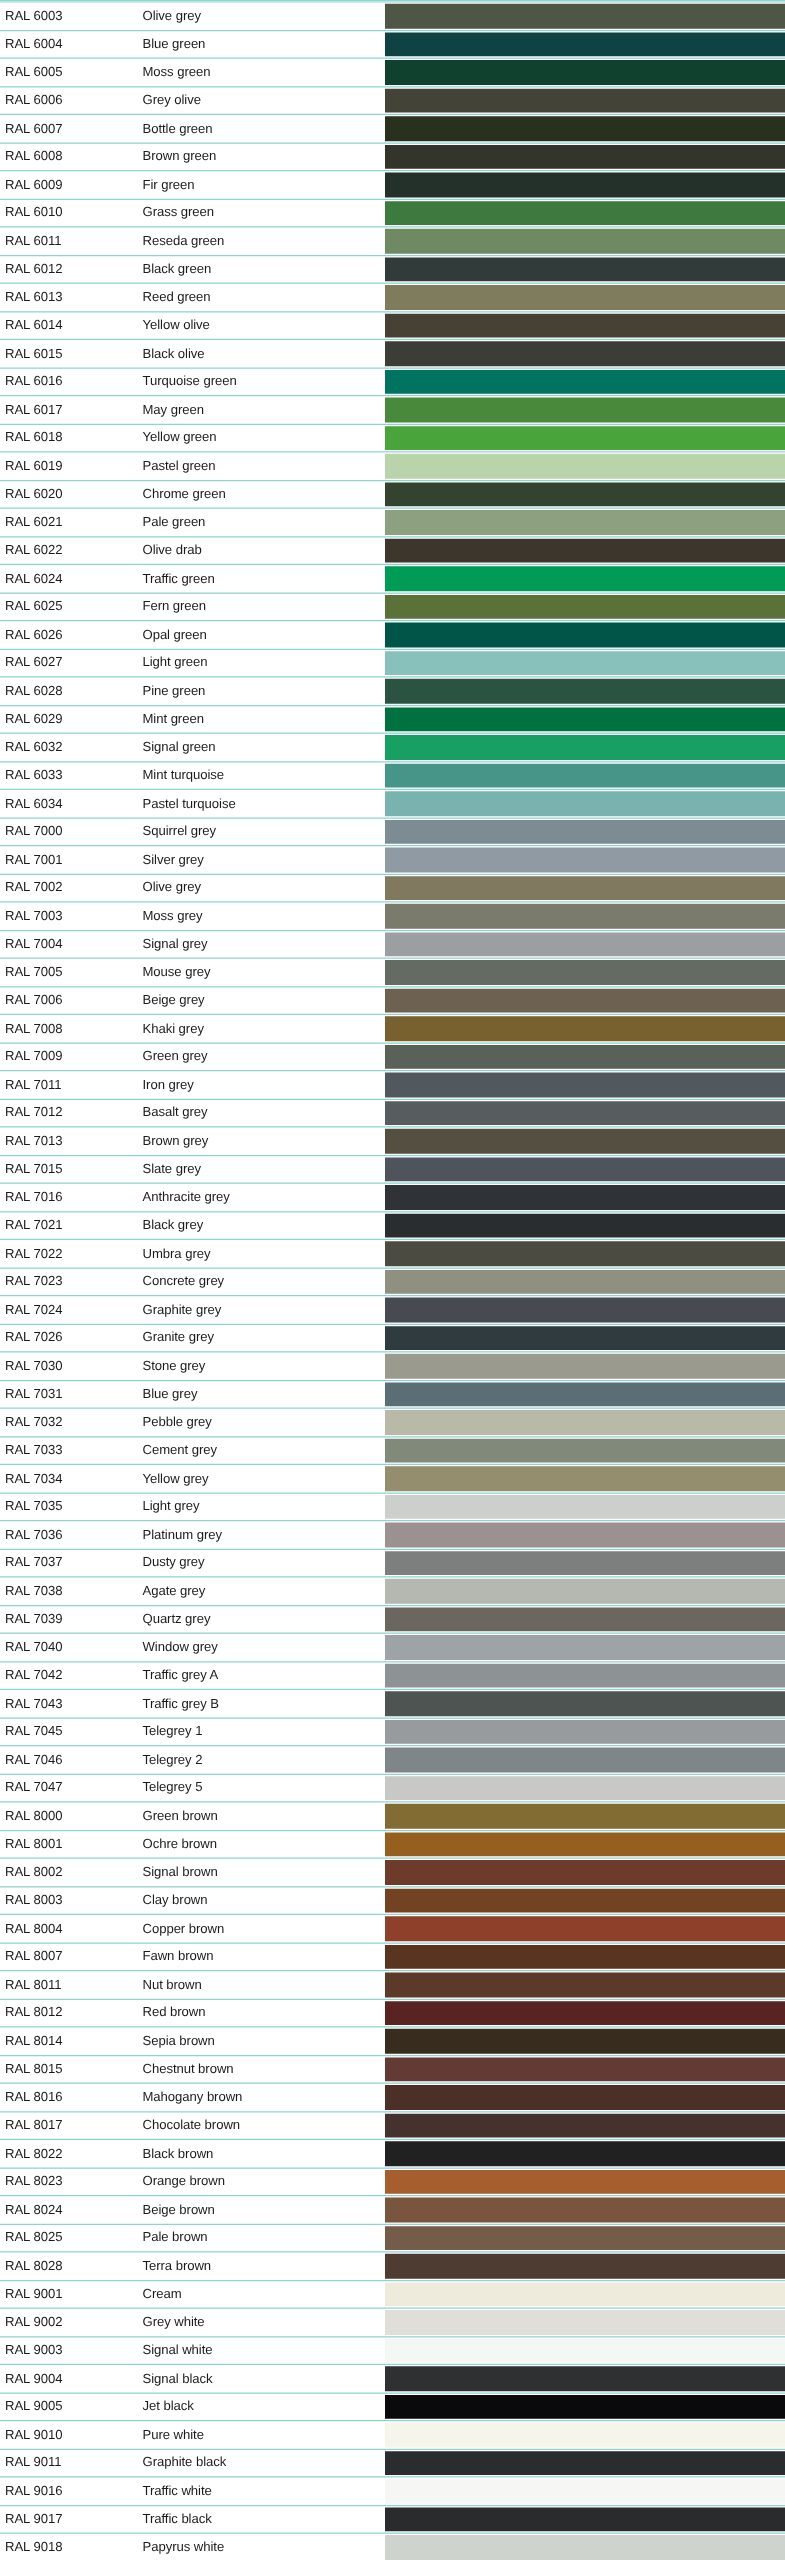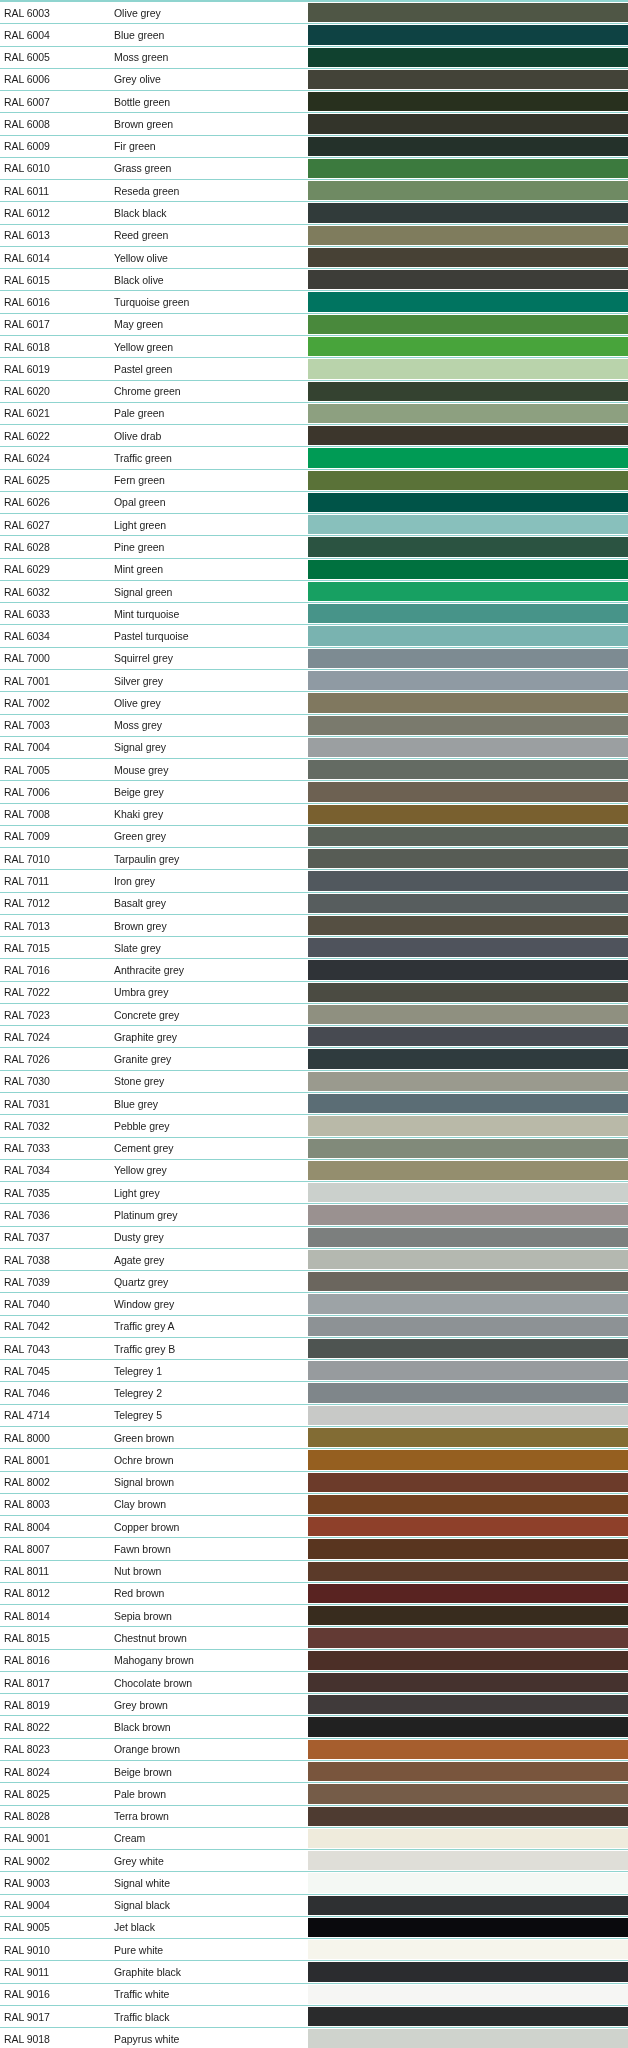--- a/index.html
+++ b/index.html
@@ -138,21 +138,21 @@
     </div>
     <div class="ral-row">
       <div class="cell-code">RAL 6011</div>
       <div class="cell-name">Reseda green</div>
       <div class="cell-swatch">
         <div class="swatch-fill" style="background: rgb(111, 138, 99);"></div>
       </div>
     </div>
     <div class="ral-row">
       <div class="cell-code">RAL 6012</div>
-      <div class="cell-name">Black black</div>
+      <div class="cell-name">Black green</div>
       <div class="cell-swatch">
         <div class="swatch-fill" style="background: rgb(49, 59, 58);"></div>
       </div>
     </div>
     <div class="ral-row">
       <div class="cell-code">RAL 6013</div>
       <div class="cell-name">Reed green</div>
       <div class="cell-swatch">
         <div class="swatch-fill" style="background: rgb(127, 124, 93);"></div>
       </div>
@@ -340,27 +340,20 @@
       </div>
     </div>
     <div class="ral-row">
       <div class="cell-code">RAL 7009</div>
       <div class="cell-name">Green grey</div>
       <div class="cell-swatch">
         <div class="swatch-fill" style="background: rgb(90, 97, 88);"></div>
       </div>
     </div>
     <div class="ral-row">
-      <div class="cell-code">RAL 7010</div>
-      <div class="cell-name">Tarpaulin grey</div>
-      <div class="cell-swatch">
-        <div class="swatch-fill" style="background: rgb(87, 92, 85);"></div>
-      </div>
-    </div>
-    <div class="ral-row">
       <div class="cell-code">RAL 7011</div>
       <div class="cell-name">Iron grey</div>
       <div class="cell-swatch">
         <div class="swatch-fill" style="background: rgb(81, 88, 94);"></div>
       </div>
     </div>
     <div class="ral-row">
       <div class="cell-code">RAL 7012</div>
       <div class="cell-name">Basalt grey</div>
       <div class="cell-swatch">
@@ -382,20 +375,27 @@
       </div>
     </div>
     <div class="ral-row">
       <div class="cell-code">RAL 7016</div>
       <div class="cell-name">Anthracite grey</div>
       <div class="cell-swatch">
         <div class="swatch-fill" style="background: rgb(47, 51, 55);"></div>
       </div>
     </div>
     <div class="ral-row">
+      <div class="cell-code">RAL 7021</div>
+      <div class="cell-name">Black grey</div>
+      <div class="cell-swatch">
+        <div class="swatch-fill" style="background: rgb(42, 45, 48);"></div>
+      </div>
+    </div>
+    <div class="ral-row">
       <div class="cell-code">RAL 7022</div>
       <div class="cell-name">Umbra grey</div>
       <div class="cell-swatch">
         <div class="swatch-fill" style="background: rgb(75, 75, 66);"></div>
       </div>
     </div>
     <div class="ral-row">
       <div class="cell-code">RAL 7023</div>
       <div class="cell-name">Concrete grey</div>
       <div class="cell-swatch">
@@ -515,21 +515,21 @@
       </div>
     </div>
     <div class="ral-row">
       <div class="cell-code">RAL 7046</div>
       <div class="cell-name">Telegrey 2</div>
       <div class="cell-swatch">
         <div class="swatch-fill" style="background: rgb(127, 134, 138);"></div>
       </div>
     </div>
     <div class="ral-row">
-      <div class="cell-code">RAL 4714</div>
+      <div class="cell-code">RAL 7047</div>
       <div class="cell-name">Telegrey 5</div>
       <div class="cell-swatch">
         <div class="swatch-fill" style="background: rgb(200, 201, 199);"></div>
       </div>
     </div>
     <div class="ral-row">
       <div class="cell-code">RAL 8000</div>
       <div class="cell-name">Green brown</div>
       <div class="cell-swatch">
         <div class="swatch-fill" style="background: rgb(130, 108, 52);"></div>
@@ -603,27 +603,20 @@
       <div class="cell-name">Mahogany brown</div>
       <div class="cell-swatch">
         <div class="swatch-fill" style="background: rgb(76, 47, 39);"></div>
       </div>
     </div>
     <div class="ral-row">
       <div class="cell-code">RAL 8017</div>
       <div class="cell-name">Chocolate brown</div>
       <div class="cell-swatch">
         <div class="swatch-fill" style="background: rgb(69, 50, 46);"></div>
-      </div>
-    </div>
-    <div class="ral-row">
-      <div class="cell-code">RAL 8019</div>
-      <div class="cell-name">Grey brown</div>
-      <div class="cell-swatch">
-        <div class="swatch-fill" style="background: rgb(64, 58, 58);"></div>
       </div>
     </div>
     <div class="ral-row">
       <div class="cell-code">RAL 8022</div>
       <div class="cell-name">Black brown</div>
       <div class="cell-swatch">
         <div class="swatch-fill" style="background: rgb(33, 33, 33);"></div>
       </div>
     </div>
     <div class="ral-row">

